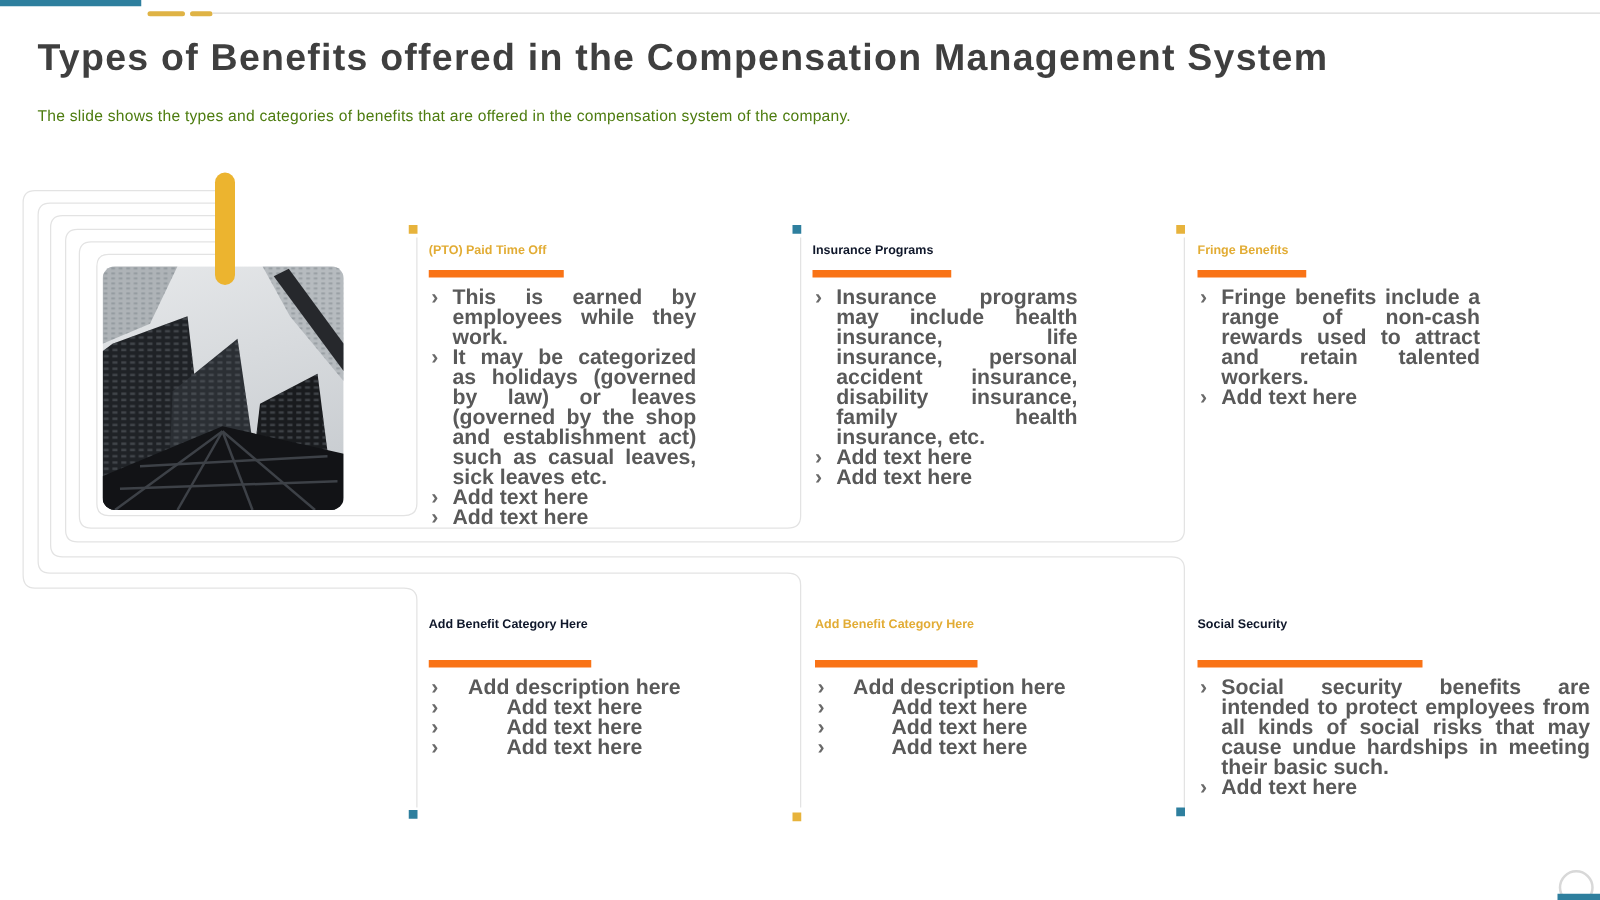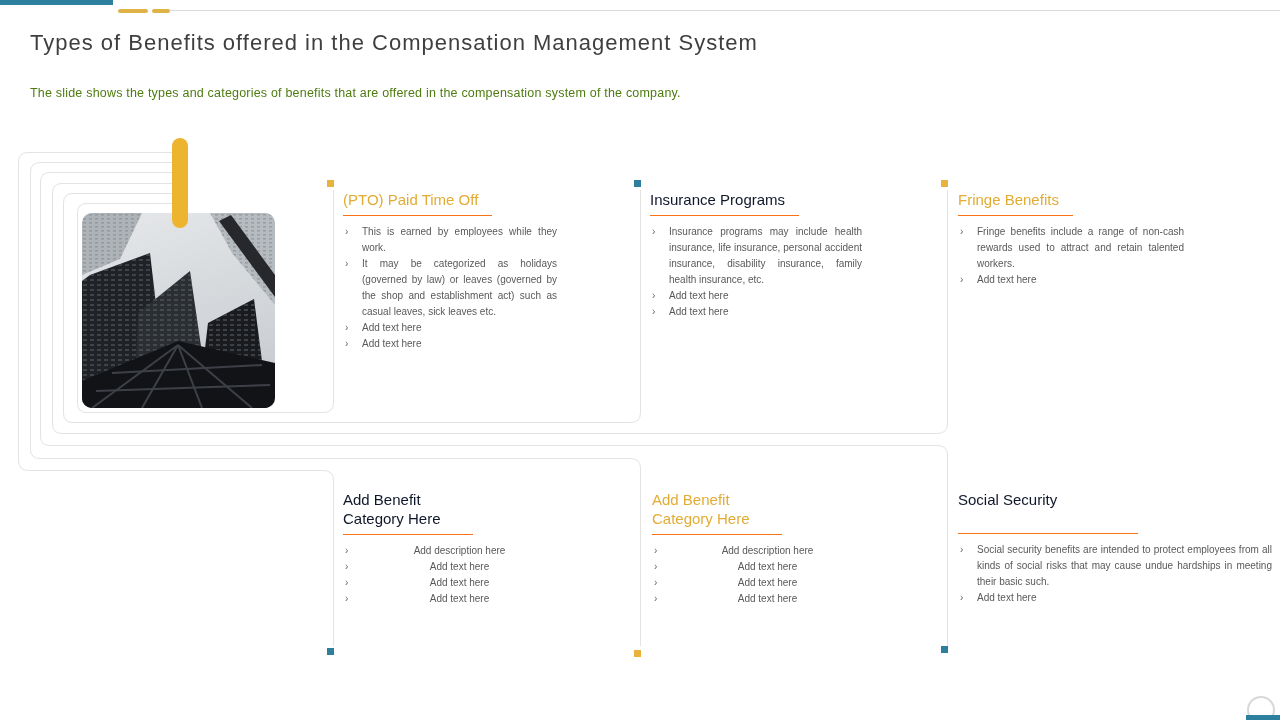--- a/index.html
+++ b/index.html
@@ -9,21 +9,21 @@
     overflow:hidden; font-family:"Liberation Sans", sans-serif;
   }
   
   .bar-blue   { position:absolute; left:0;   top:8;  width:113px; height:5px; background:#2E7F9E; }
   .bar-gold-1 { position:absolute; left:118px; top:9px; width:30px; height:4px; border-radius:2px; background:#DFB345; }
   .bar-gold-2 { position:absolute; left:152px; top:9px; width:18px; height:4px; border-radius:2px; background:#DFB345; }
   .bar-hairline { position:absolute; left:170px; top:10px; width:1110px; height:1px; background:#D9D9D9; }
 
   .slide-title {
     position:absolute; left:30px; top:30px; width:1180px;
-    font-size:22px; font-weight:400; letter-spacing:1px; color:#3F3F3F;
+    font-size:30px; font-weight:700; letter-spacing:1px; color:#3F3F3F;
   }
   .slide-subtitle {
     position:absolute; left:30px; top:86px; width:1100px;
     font-size:12.5px; color:#4d7c0f; letter-spacing:.2px;
   }
 
   
   .decor-svg { position:absolute; left:0; top:0; }
 
   
@@ -37,27 +37,27 @@
   }
 
   
   .sq { position:absolute; width:7px; height:7px; }
   .sq.gold { background:#E7B33C; }
   .sq.blue { background:#2E7F9E; }
 
   
   .col { position:absolute; color:#595959; }
   .col-header {
-    display:inline-block; font-size:15px; font-weight:normal; line-height:19px;
-    padding:0 14px 6px 0; border-bottom:1px solid #f97316;
+    display:inline-block; font-size:10px; font-weight:bold; line-height:19px;
+    padding:0 14px 6px 0; border-bottom:6px solid #f97316;
   }
   .col-header.tall { display:block; width:180px; min-height:44px; padding-right:0; }
   .accent-gold { color:#E2AC34; }
   .accent-blue { color:#0f172a; }
-  .col ul { list-style:none; margin-top:8px; font-size:10px; line-height:16px; text-align:justify; }
+  .col ul { list-style:none; margin-top:8px; font-size:17px; line-height:16px; text-align:justify;font-weight:bold; }
   .col ul.plain { text-align:center; }
   .col li { position:relative; padding-left:19px; }
   .col li::before { content:"\203A"; position:absolute; left:2px; top:0; color:#6a6a6a; }
 
   
   .corner-circle {
     position:absolute; left:1247px; top:696px; width:28px; height:28px;
     border:2px solid #D8D8D8; border-radius:50%;
   }
   .corner-bar { position:absolute; left:1246px; top:715px; width:34px; height:5px; background:#2E7F9E; }

